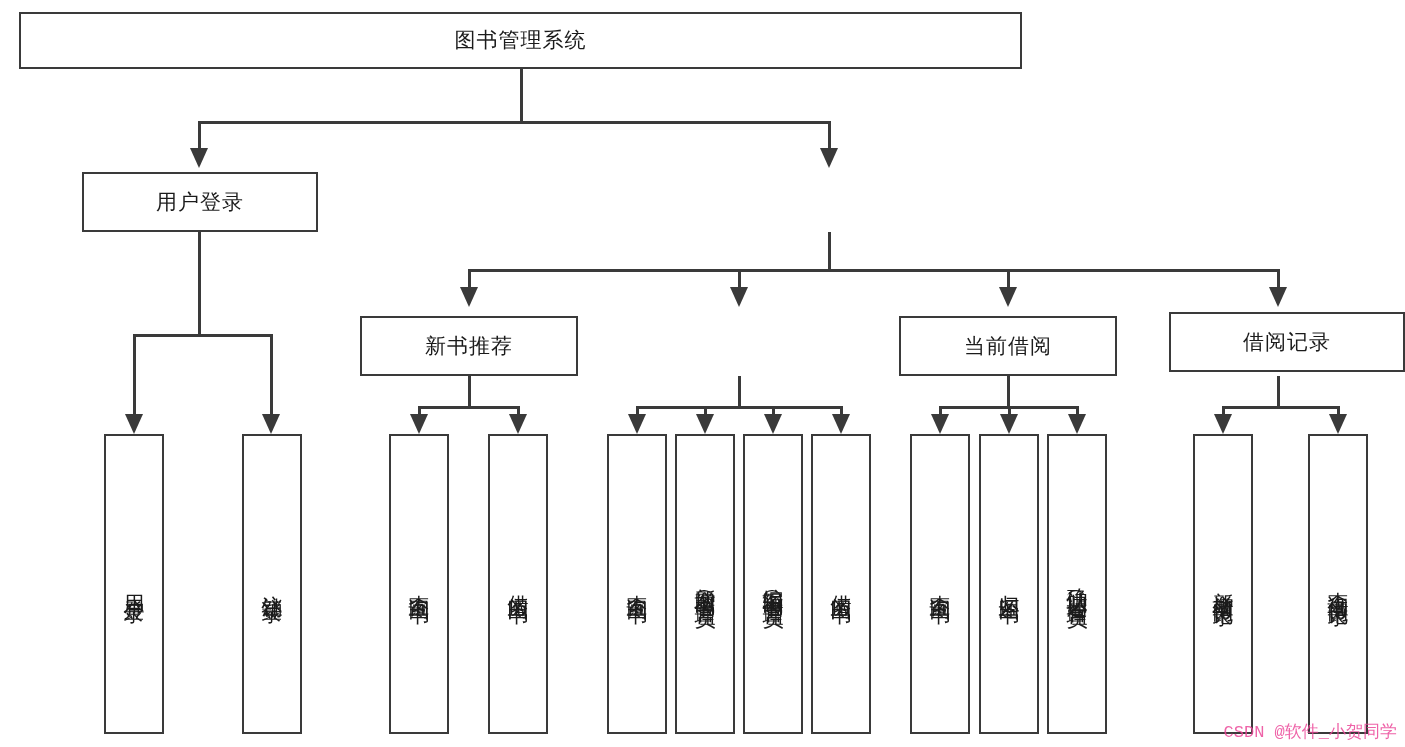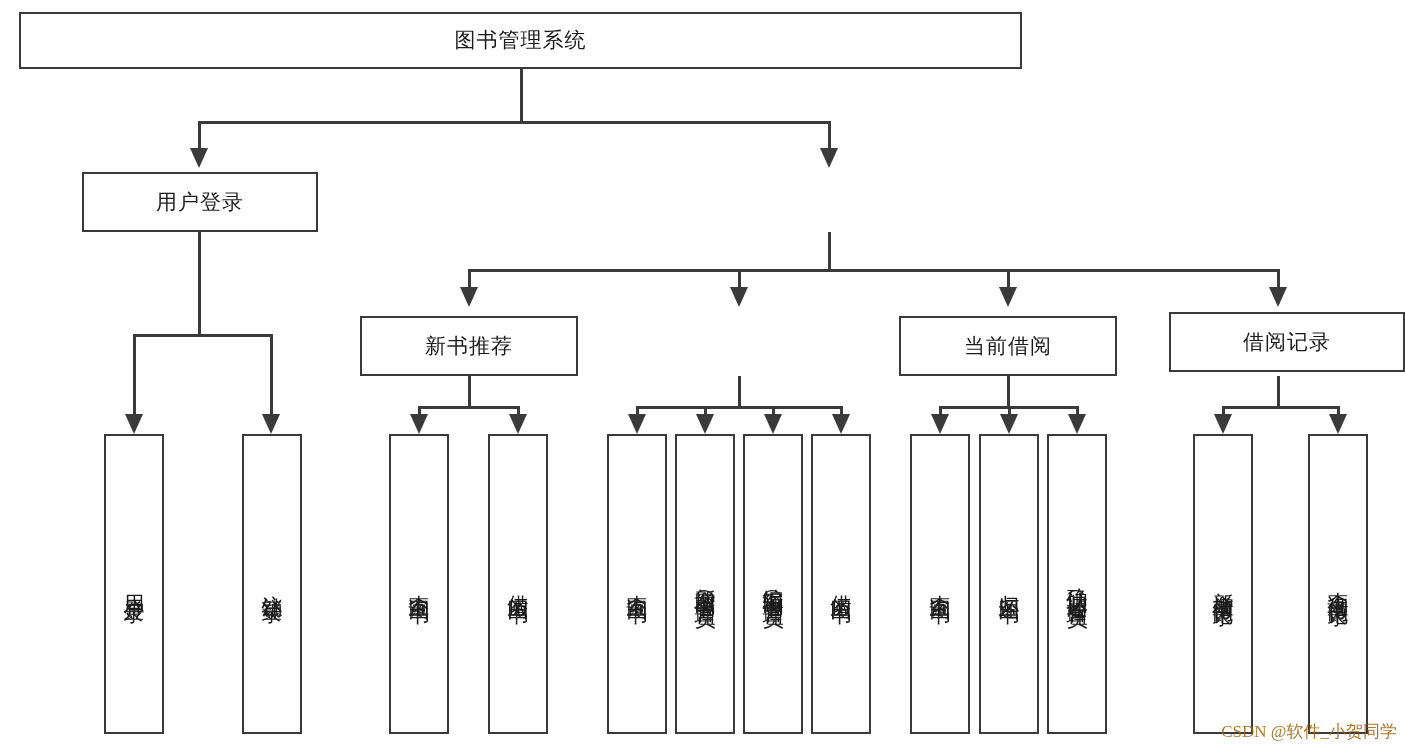--- a/index.html
+++ b/index.html
@@ -55,26 +55,26 @@
     width:0;height:0;
     border-left:9px solid transparent;
     border-right:9px solid transparent;
     border-top:20px solid #3a3a3a;
     z-index:2;
   }
   #watermark{
     position:absolute;
     right:8px;bottom:4px;
     font-size:17px;
-    color:#a16207;
+    color:#ec4899;
     opacity:.85;
     z-index:6;
     white-space:nowrap;
     pointer-events:none;
-    font-family:Liberation Serif, serif;
+    font-family:Liberation Mono, monospace;
   }
 </style>
 </head>
 <body>
 
 <div id="diagram">
 
   <div class="node h" style="left:19px;top:12px;width:1003px;height:57px;">
     <span>图书管理系统</span>
   </div>

